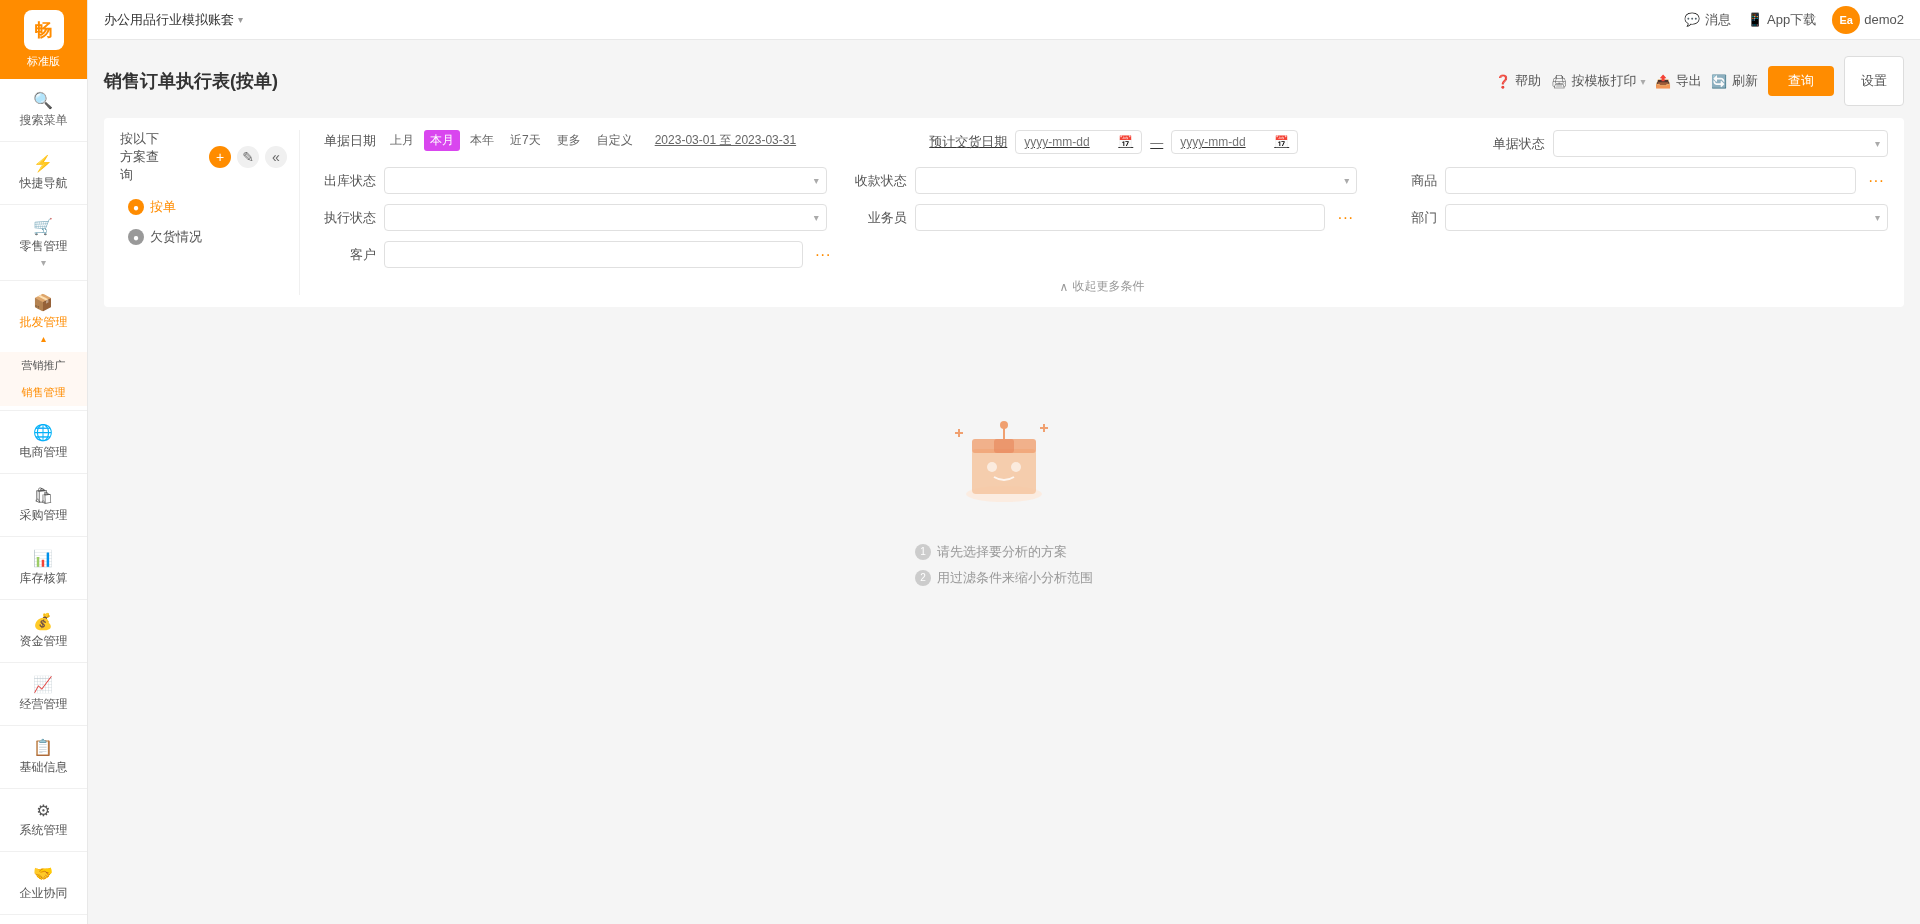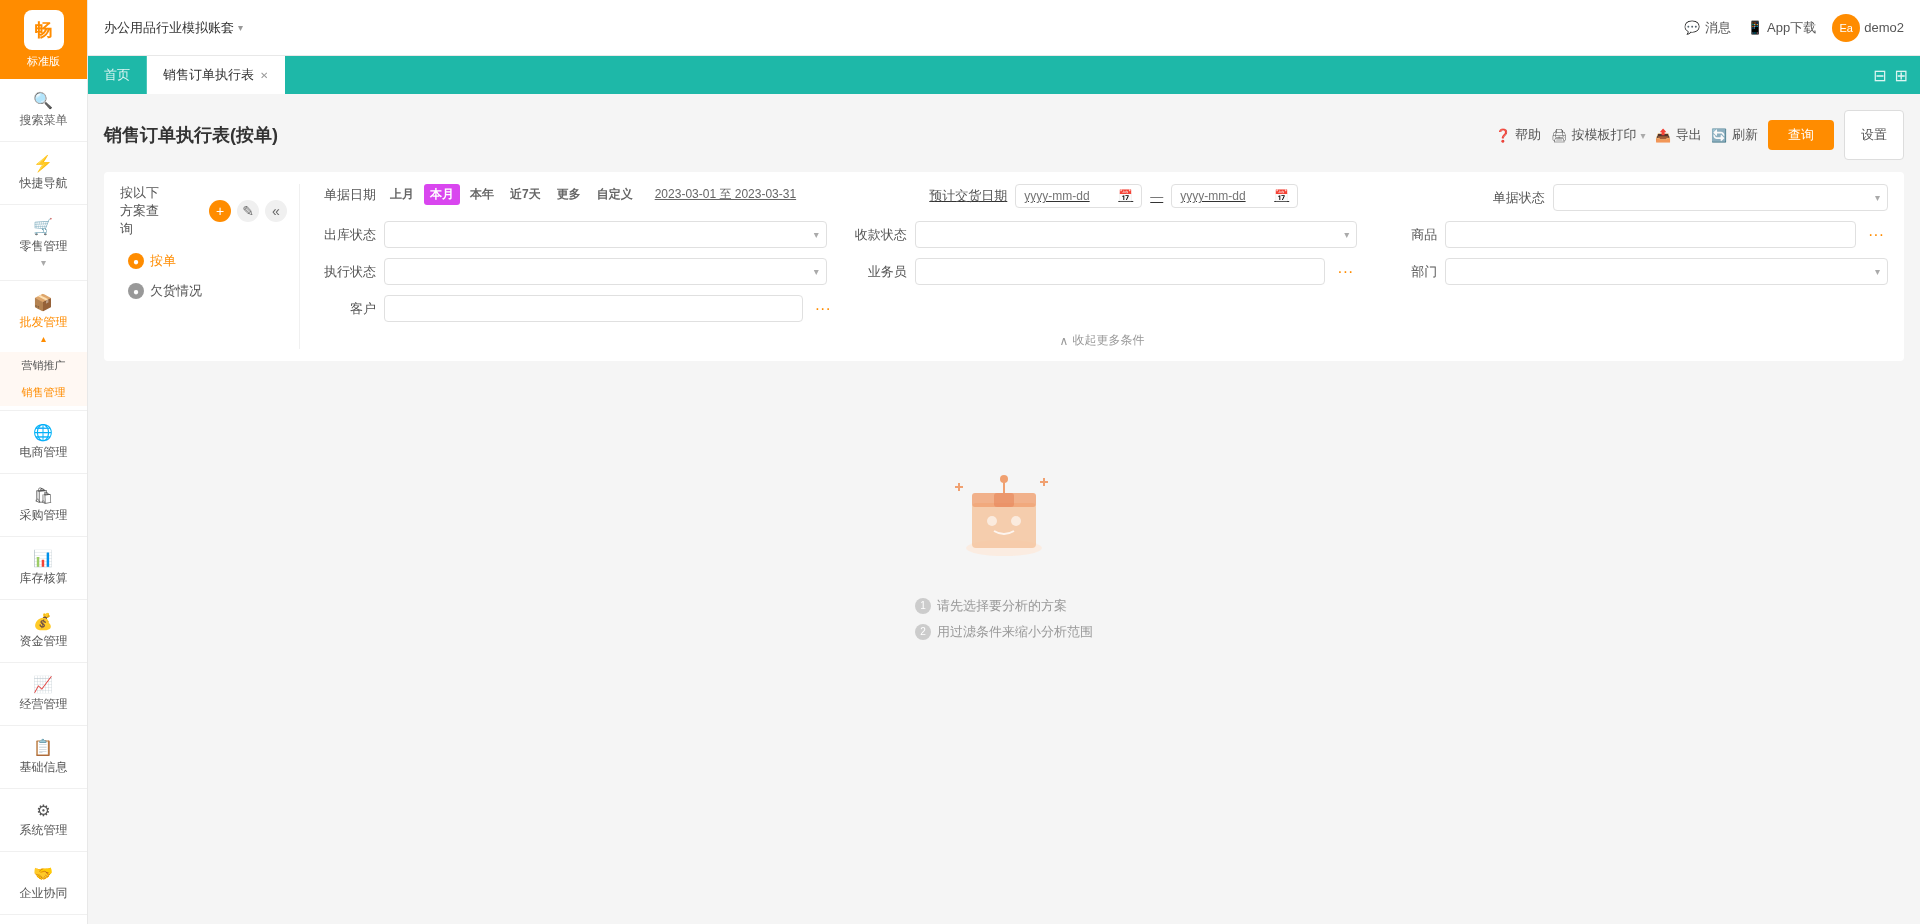--- a/index.html
+++ b/index.html
@@ -19,21 +19,21 @@
     .sidebar-nav-item .icon-char { font-size: 16px; }
     .sidebar-nav-item.active { color: #ff8c00; }
     .sidebar-sub { width: 100%; background: #fff8f3; }
     .sidebar-sub-item { width: 100%; display: flex; flex-direction: column; align-items: center; padding: 6px 4px; cursor: pointer; color: #555; font-size: 11px; gap: 1px; }
     .sidebar-sub-item.active { color: #ff8c00; }
 
     
     .main { flex: 1; display: flex; flex-direction: column; overflow: hidden; }
 
     
-    .topbar { height: 56px; background: #fff; border-bottom: 1px solid #e8e8e8; display: flex; align-items: center; padding: 0 16px; gap: 12px; }
+    .topbar { height: 40px; background: #fff; border-bottom: 1px solid #e8e8e8; display: flex; align-items: center; padding: 0 16px; gap: 12px; }
     .topbar-app-title { font-size: 13px; color: #333; display: flex; align-items: center; gap: 4px; }
     .topbar-app-title .caret { color: #999; font-size: 10px; }
     .topbar-spacer { flex: 1; }
     .topbar-right { display: flex; align-items: center; gap: 16px; }
     .topbar-right-item { display: flex; align-items: center; gap: 4px; cursor: pointer; color: #555; font-size: 13px; }
     .user-avatar { width: 28px; height: 28px; border-radius: 50%; background: #ff8c00; display: flex; align-items: center; justify-content: center; color: #fff; font-size: 11px; overflow: hidden; }
 
     
     .tabbar { height: 38px; background: #1eb8a8; display: flex; align-items: center; padding: 0 0; gap: 0; }
     .tab { height: 38px; display: flex; align-items: center; padding: 0 16px; cursor: pointer; font-size: 13px; color: rgba(255,255,255,0.85); gap: 6px; border-right: 1px solid rgba(255,255,255,0.2); }
@@ -65,21 +65,21 @@
     .filter-left-item { display: flex; align-items: center; gap: 6px; padding: 6px 8px; cursor: pointer; border-radius: 4px; font-size: 13px; color: #555; }
     .filter-left-item.active { color: #ff8c00; }
     .filter-left-item .dot { width: 16px; height: 16px; border-radius: 50%; background: #ff8c00; color: #fff; font-size: 10px; display: flex; align-items: center; justify-content: center; }
     .filter-left-item .dot.gray { background: #999; }
 
     .filter-right { flex: 1; padding-left: 16px; }
     .filter-row { display: flex; align-items: flex-start; margin-bottom: 10px; gap: 0; }
     .filter-group { display: flex; align-items: center; gap: 8px; flex: 1; min-width: 0; }
     .filter-label { color: #555; font-size: 13px; white-space: nowrap; min-width: 60px; text-align: right; }
     .filter-date-group { display: flex; align-items: center; gap: 4px; flex: 1; }
-    .filter-date-tabs { display: flex; gap: 4px; align-items: center; margin-right: 8px; font-weight: bold; }
+    .filter-date-tabs { display: flex; gap: 4px; align-items: center; margin-right: 8px; }
     .filter-date-tab { padding: 2px 6px; font-size: 12px; cursor: pointer; color: #666; border-radius: 3px; }
     .filter-date-tab.active { background: #d946ef; color: #fff; border-radius: 3px; }
     .filter-date-input { border: 1px solid #e0e0e0; border-radius: 4px; padding: 4px 8px; font-size: 12px; color: #999; display: flex; align-items: center; gap: 4px; min-width: 120px; }
     .filter-date-input .cal-icon { color: #ff8c00; }
     .filter-date-dash { color: #666; }
     .filter-date-range { font-size: 12px; color: #666; margin-left: 4px; text-decoration: underline; }
 
     .filter-select { border: 1px solid #e0e0e0; border-radius: 4px; padding: 5px 28px 5px 10px; font-size: 13px; color: #333; background: #fff; appearance: none; cursor: pointer; min-width: 200px; position: relative; }
     .filter-select-wrapper { position: relative; display: flex; align-items: center; flex: 1; }
     .filter-select-wrapper .caret { position: absolute; right: 8px; color: #aaa; font-size: 10px; pointer-events: none; }
@@ -228,40 +228,27 @@
       <div class="topbar-right-item">
         <span>💬</span>
         <span>消息</span>
       </div>
       <div class="topbar-right-item">
         <span>📱</span>
         <span>App下载</span>
       </div>
       <div class="topbar-right-item">
         <div class="user-avatar">
-          <span style="font-size:11px;font-weight:normal;">Ea</span>
+          <span style="font-size:11px;font-weight:bold;">Ea</span>
         </div>
         <span>demo2</span>
       </div>
     </div>
   </div>
 
-  <div class="tabbar">
-    <div class="tab">
-      <span>首页</span>
-    </div>
-    <div class="tab active">
-      <span>销售订单执行表</span>
-      <span class="close-btn">✕</span>
-    </div>
-    <div class="tabbar-actions">
-      <span class="tabbar-action-btn">⊟</span>
-      <span class="tabbar-action-btn">⊞</span>
-    </div>
-  </div>
 
   <div class="content">
 
     <div class="page-header">
       <div class="page-title">销售订单执行表(按单)</div>
       <div class="header-right-btns">
         <div class="page-action-btn">
           <span>❓</span>
           <span>帮助</span>
         </div>

